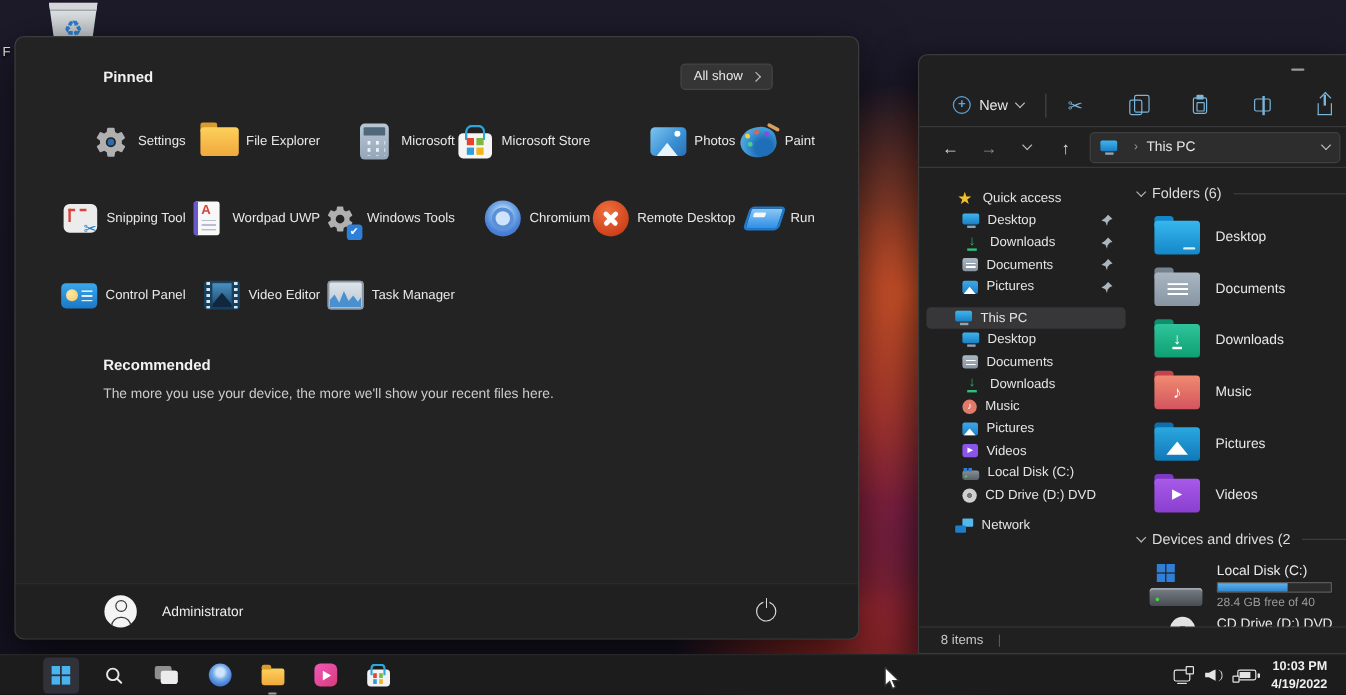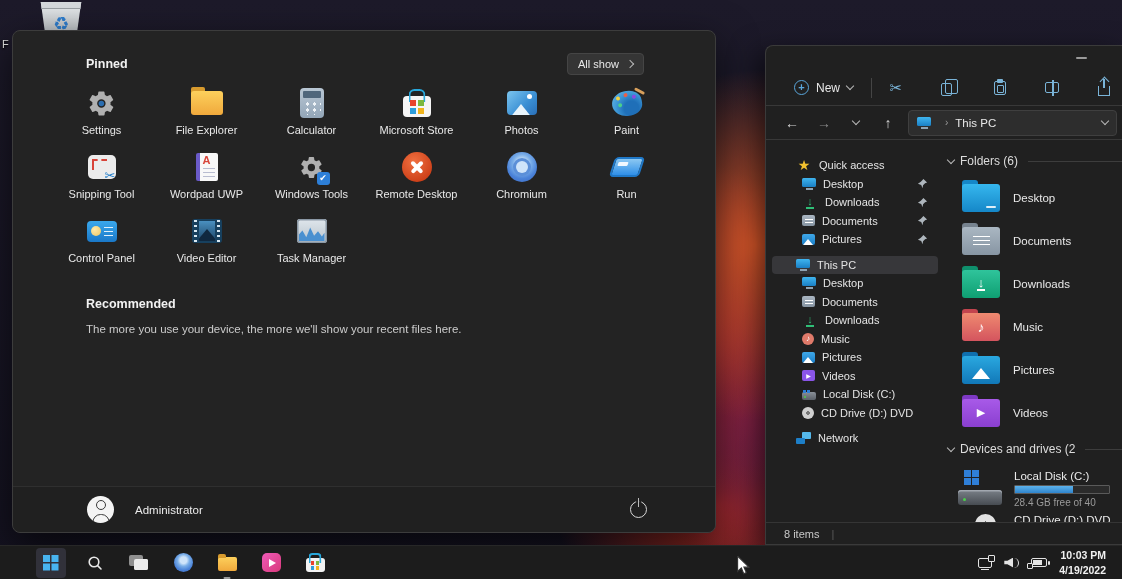--- a/index.html
+++ b/index.html
@@ -121,21 +121,21 @@
 
   
   .startmenu{position:absolute;left:12px;top:30px;width:704px;height:503px;z-index:30;background:#232323;border:1px solid #3c3c3c;border-radius:8px;box-shadow:0 14px 40px rgba(0,0,0,.65)}
   .sm-search{margin:24px 38px 0;height:29px;background:#2c2c2c;border:1px solid #3f3f3f;border-bottom:2px solid #c4694c;border-radius:4px 4px 2px 2px;display:flex;align-items:center;padding:0 10px;gap:9px}
   .sm-search input{flex:1;background:transparent;border:none;outline:none;color:#e4e4e4;font-size:12.5px;font-family:inherit}
   .sm-search input::placeholder{color:#cfcfcf}
   .pinned-row{display:flex;align-items:center;justify-content:space-between;margin:22px 71px 0 73px}
   .sec-title{font-size:12.5px;font-weight:bold;color:#f2f2f2}
   .allapps{display:flex;align-items:center;gap:8px;background:#353535;border:1px solid #454545;border-radius:4px;padding:4px 10px;font-size:11px;color:#e8e8e8}
   .appgrid{display:grid;grid-template-columns:repeat(6,1fr);margin:10px 36px 0;grid-auto-rows:64px}
-  .app{display:flex;flex-direction:column;align-items:center;justify-content:flex-start;gap:5px;padding-top:2px}
+  .app{display:flex;flex-direction:row;align-items:center;justify-content:flex-end;gap:5px;padding-top:2px}
   .app-label{font-size:11px;color:#e8e8e8;white-space:nowrap}
   .ic{width:34px;height:32px;position:relative;display:flex;align-items:center;justify-content:center;flex:none}
 
   .fe-folder{width:32px;height:24px;position:relative}
   .fe-folder::before{content:"";position:absolute;left:0;top:-4px;width:14px;height:8px;background:#d89b2e;border-radius:2px 2px 0 0}
   .fe-folder::after{content:"";position:absolute;inset:0;border-radius:3px;background:linear-gradient(#fdd05c,#f0a93c)}
   .calc{width:24px;height:30px;border-radius:4px;background:linear-gradient(#b9c7d4,#93a6b8);position:relative}
   .calc::before{content:"";position:absolute;top:3px;left:3px;right:3px;height:7px;background:#50677c;border-radius:1px}
   .calc::after{content:"";position:absolute;left:4px;right:3px;top:13px;bottom:3px;background:radial-gradient(circle 1.6px,#eef3f7 95%,transparent) 0 0/7px 6px}
   .store{width:28px;height:21px;background:#f5f5f5;border-radius:4px;position:relative;margin-top:7px}
@@ -486,21 +486,21 @@
     <div class="app">
       <div class="ic">
           <div class="fe-folder"></div>
         </div>
       <div class="app-label">File Explorer</div>
     </div>
     <div class="app">
       <div class="ic">
           <div class="calc"></div>
         </div>
-      <div class="app-label">Calculator</div>
+      <div class="app-label">Microsoft</div>
     </div>
     <div class="app">
       <div class="ic">
           <div class="store"></div>
         </div>
       <div class="app-label">Microsoft Store</div>
     </div>
     <div class="app">
       <div class="ic">
           <div class="photos"></div>
@@ -528,29 +528,29 @@
     <div class="app">
       <div class="ic wtools">
         <svg class="gear-svg" width="25" height="25" viewBox="0 0 24 24">
             <path fill="#b0b0b0" d="M19.4 13c.04-.32.1-.65.1-1s-.06-.68-.1-1l2.1-1.65a.5.5 0 00.12-.64l-2-3.46a.5.5 0 00-.6-.22l-2.5 1a7.3 7.3 0 00-1.7-1l-.4-2.6A.5.5 0 0013.9 2h-4a.5.5 0 00-.5.42l-.4 2.6a7.3 7.3 0 00-1.7 1l-2.5-1a.5.5 0 00-.6.22l-2 3.46a.5.5 0 00.12.64L4.5 11c-.04.32-.1.65-.1 1s.06.68.1 1l-2.1 1.65a.5.5 0 00-.12.64l2 3.46c.14.24.42.33.6.22l2.5-1a7.3 7.3 0 001.7 1l.4 2.6c.04.24.25.42.5.42h4c.25 0 .46-.18.5-.42l.4-2.6a7.3 7.3 0 001.7-1l2.5 1c.23.1.46.02.6-.22l2-3.46a.5.5 0 00-.12-.64L19.4 13zM11.9 15.5a3.5 3.5 0 110-7 3.5 3.5 0 010 7z"></path>
           </svg>
       </div>
       <div class="app-label">Windows Tools</div>
     </div>
     <div class="app">
       <div class="ic">
+          <div class="chromium"></div>
+        </div>
+      <div class="app-label">Chromium</div>
+    </div>
+    <div class="app">
+      <div class="ic">
           <div class="rdp"></div>
         </div>
       <div class="app-label">Remote Desktop</div>
-    </div>
-    <div class="app">
-      <div class="ic">
-          <div class="chromium"></div>
-        </div>
-      <div class="app-label">Chromium</div>
     </div>
     <div class="app">
       <div class="ic">
           <div class="run"></div>
         </div>
       <div class="app-label">Run</div>
     </div>
     <div class="app">
       <div class="ic">
           <div class="cpanel"></div>

